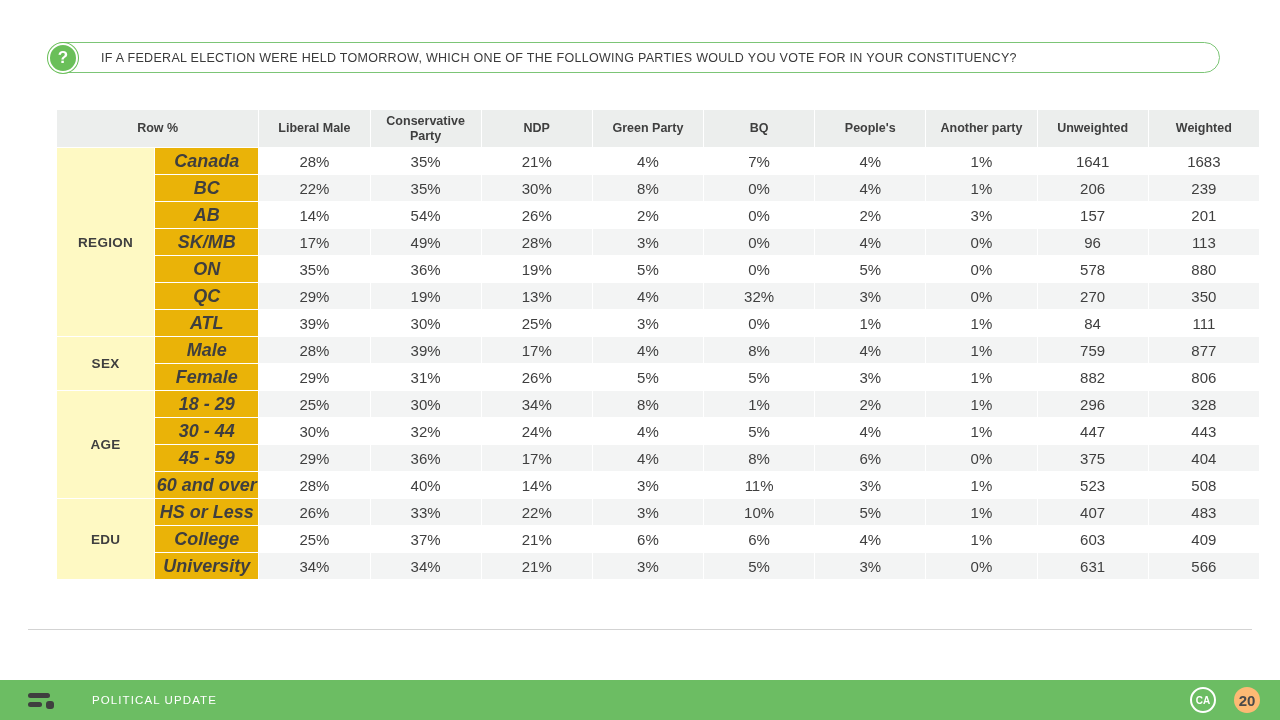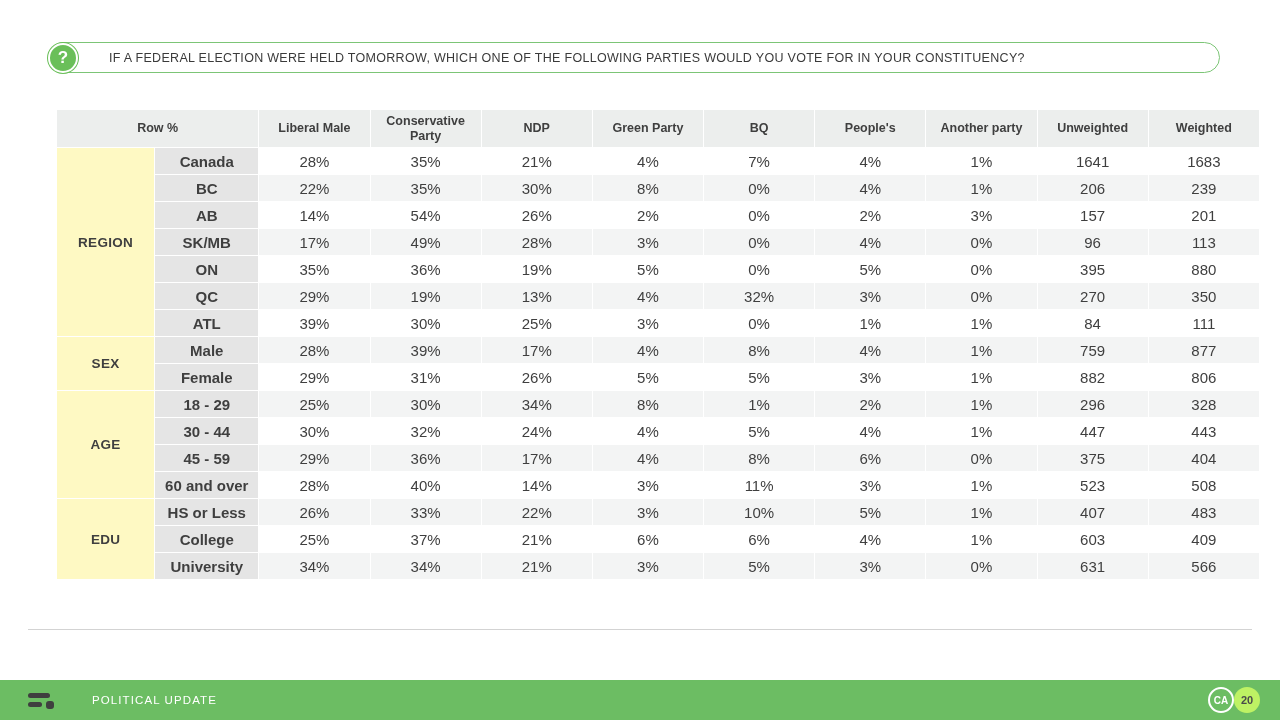--- a/index.html
+++ b/index.html
@@ -18,21 +18,20 @@
 
   
   .question-bar {
     position: absolute;
     left: 48px; top: 42px;
     width: 1172px; height: 31px;
     border: 1px solid #7cc576;
     border-radius: 16px;
     display: flex;
     align-items: center;
-    padding-left: 8px;
   }
   .question-text {
     margin-left: 52px;
     font-size: 12.5px;
     letter-spacing: 0.3px;
     color: #3a3a3a;
     font-variant: small-caps;
     text-transform: uppercase;
     white-space: nowrap;
   }
@@ -86,24 +85,25 @@
     background: #ffffff;
   }
   td.group-cell {
     background: #fef9c3;
     font-size: 13.5px;
     font-weight: bold;
     color: #3f3f3f;
     letter-spacing: 0.3px;
   }
   td.row-label {
-    background: #e5e5e5;
-    font-size: 15px;
+    background: #eab308;
+    font-size: 18px;
     font-weight: bold;
     color: #3f3f3f;
+    font-style: italic;
   }
   td.val { background: #ffffff; }
   tbody tr.alt td.val { background: #f3f4f4; }
 
   .hr-line {
     position: absolute;
     left: 28px; top: 629px;
     width: 1224px;
     height: 1px;
     background: #d3d3d3;
@@ -136,38 +136,39 @@
     color: #ffffff;
     font-size: 11.5px;
     letter-spacing: 1.1px;
     text-transform: uppercase;
     padding-left: 20px;
   }
   .footer-right {
     margin-left: auto;
     display: flex;
     align-items: center;
+    gap: 18px;
     margin-right: 20px;
   }
   .ca-logo {
     width: 26px; height: 26px;
     border-radius: 50%;
     border: 2px solid #ffffff;
     background: #6cbd63;
     color: #ffffff;
     font-size: 10px;
     font-weight: bold;
     display: flex; align-items: center; justify-content: center;
   }
   .page-num {
     width: 26px; height: 26px;
     border-radius: 50%;
-    background: #bef264;
+    background: #fdba74;
     color: #4a4a4a;
-    font-size: 11px;
+    font-size: 15px;
     font-weight: bold;
     display: flex; align-items: center; justify-content: center;
   }
 </style>
 </head>
 <body>
 
 <div class="slide">
 
   <div class="question-bar">
@@ -256,21 +257,21 @@
           </tr>
           <tr>
             <td class="row-label">ON</td>
             <td class="val">35%</td>
             <td class="val">36%</td>
             <td class="val">19%</td>
             <td class="val">5%</td>
             <td class="val">0%</td>
             <td class="val">5%</td>
             <td class="val">0%</td>
-            <td class="val">395</td>
+            <td class="val">578</td>
             <td class="val">880</td>
           </tr>
           <tr class="alt">
             <td class="row-label">QC</td>
             <td class="val">29%</td>
             <td class="val">19%</td>
             <td class="val">13%</td>
             <td class="val">4%</td>
             <td class="val">32%</td>
             <td class="val">3%</td>

